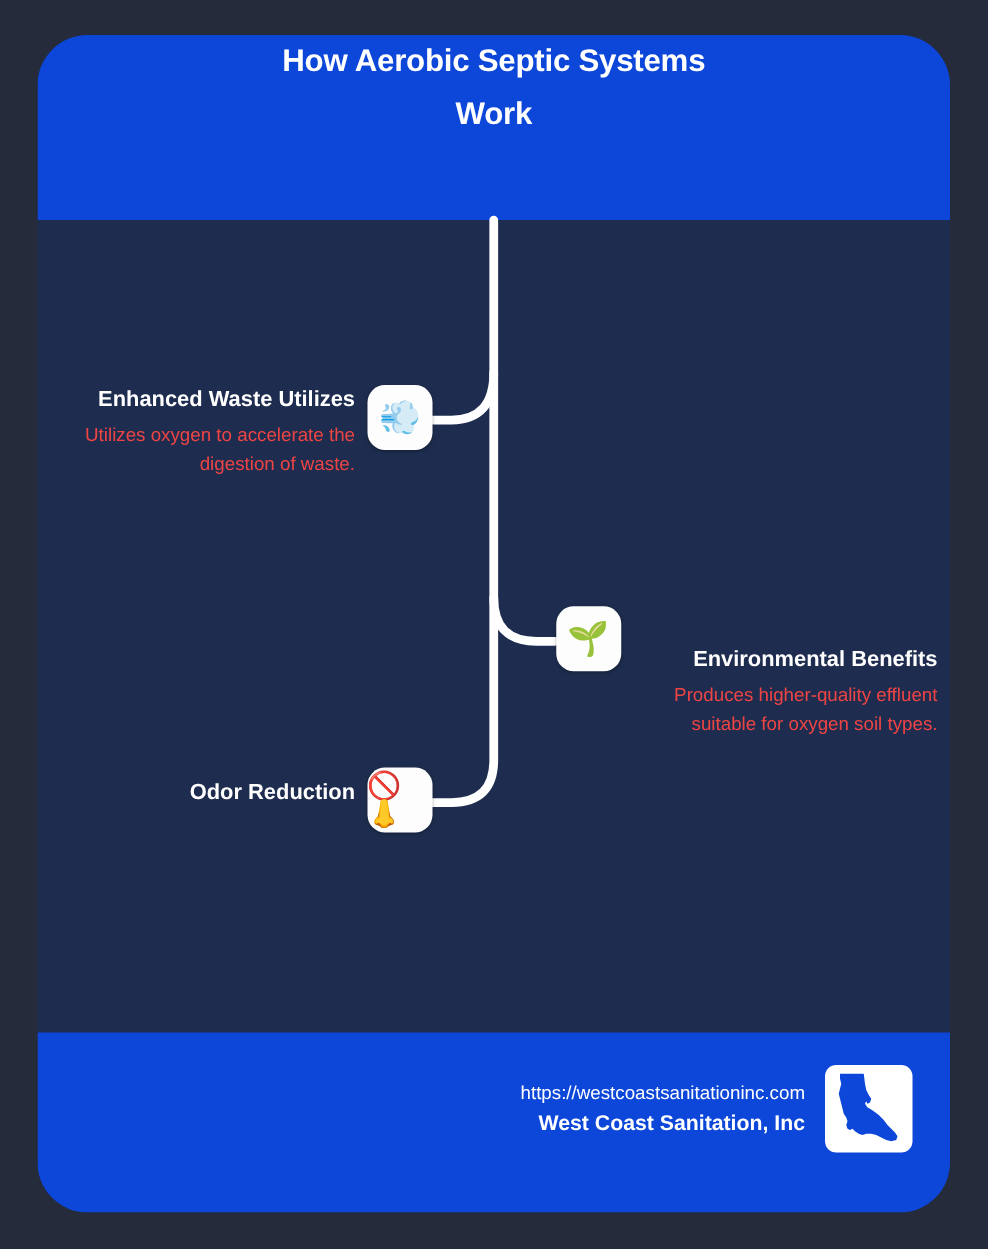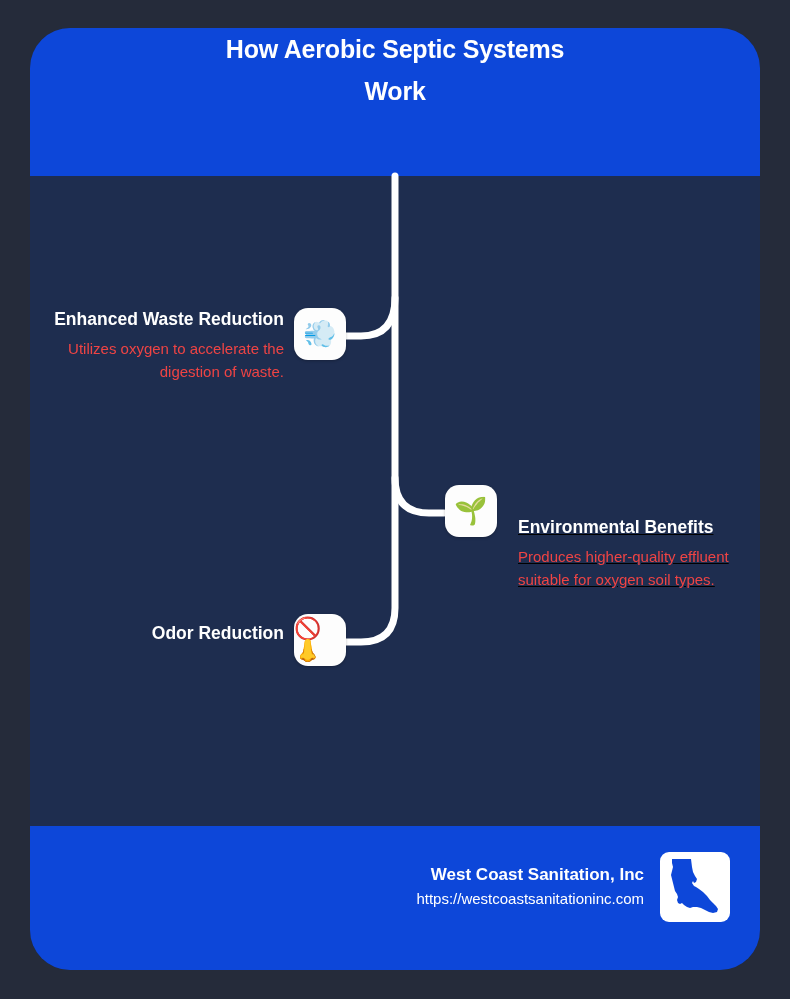--- a/index.html
+++ b/index.html
@@ -56,21 +56,21 @@
   }
   .tile.pair { font-size:22px; letter-spacing:-1px; }
   .txt { position:absolute; }
   .txt h2 {
     color:#ffffff; font-size:17.5px; font-weight:bold; line-height:24px;
   }
   .txt p {
     color:#ef4444; font-size:15px; line-height:23px; margin-top:6px;
   }
   .right-al { text-align:right; }
-  .left-al  { text-align:left;text-decoration:underline; }
+  .left-al  { text-align:right; }
 </style>
 </head>
 <body>
 
 <div id="card">
 
   <div id="header">
     <h1>How Aerobic Septic Systems Work</h1>
   </div>
 
@@ -79,21 +79,21 @@
       <path d="M365,148 L365,580 Q365,614 331,614 L316,614"></path>
       <path d="M365,270 Q365,308 331,308 L316,308"></path>
       <path d="M365,450 Q365,485 399,485 L414,485"></path>
     </g>
   </svg>
 
   <div class="tile" style="left:264px; top:280px;">
     <span>💨</span>
   </div>
   <div class="txt right-al" style="left:14px; top:279px; width:240px;">
-    <h2>Enhanced Waste Reduction</h2>
+    <h2>Enhanced Waste Utilizes</h2>
     <p>Utilizes oxygen to accelerate the digestion of waste.</p>
   </div>
 
   <div class="tile" style="left:415px; top:457px;">
     <span>🌱</span>
   </div>
   <div class="txt left-al" style="left:488px; top:487px; width:232px;">
     <h2>Environmental Benefits</h2>
     <p>Produces higher-quality effluent suitable for oxygen soil types.</p>
   </div>
@@ -101,22 +101,22 @@
   <div class="tile pair" style="left:264px; top:586px;">
     <span>🚫👃</span>
   </div>
   <div class="txt right-al" style="left:14px; top:593px; width:240px;">
     <h2>Odor Reduction</h2>
   </div>
 
   <div id="footer">
     <div id="footer-inner">
       <div id="footer-text">
+        <div id="weburl">https://westcoastsanitationinc.com</div>
         <div id="company">West Coast Sanitation, Inc</div>
-        <div id="weburl">https://westcoastsanitationinc.com</div>
       </div>
       <div id="logo">
         <svg width="52" height="58" viewBox="0 0 52 58" aria-hidden="true">
           <path fill="#0d47d9" d="M3,1 L22,1 L23,9 L24,14 L26,18 L28,21 L27,24 L25,25 L24,23 L23,25 L25,28 L27,29 L30,31 L34,34 L38,38 L41,42 L44,45 L47,48 L49,51 L48,54 L44,55 L40,54 L36,52 L32,50 L28,49 L24,49 L21,50 L18,49 L15,47 L13,45 L11,46 L9,45 L8,42 L9,39 L8,36 L6,33 L5,29 L4,25 L3,21 L2,17 L3,13 L4,9 L3,5 Z"></path>
         </svg>
       </div>
     </div>
   </div>
 
 </div>

